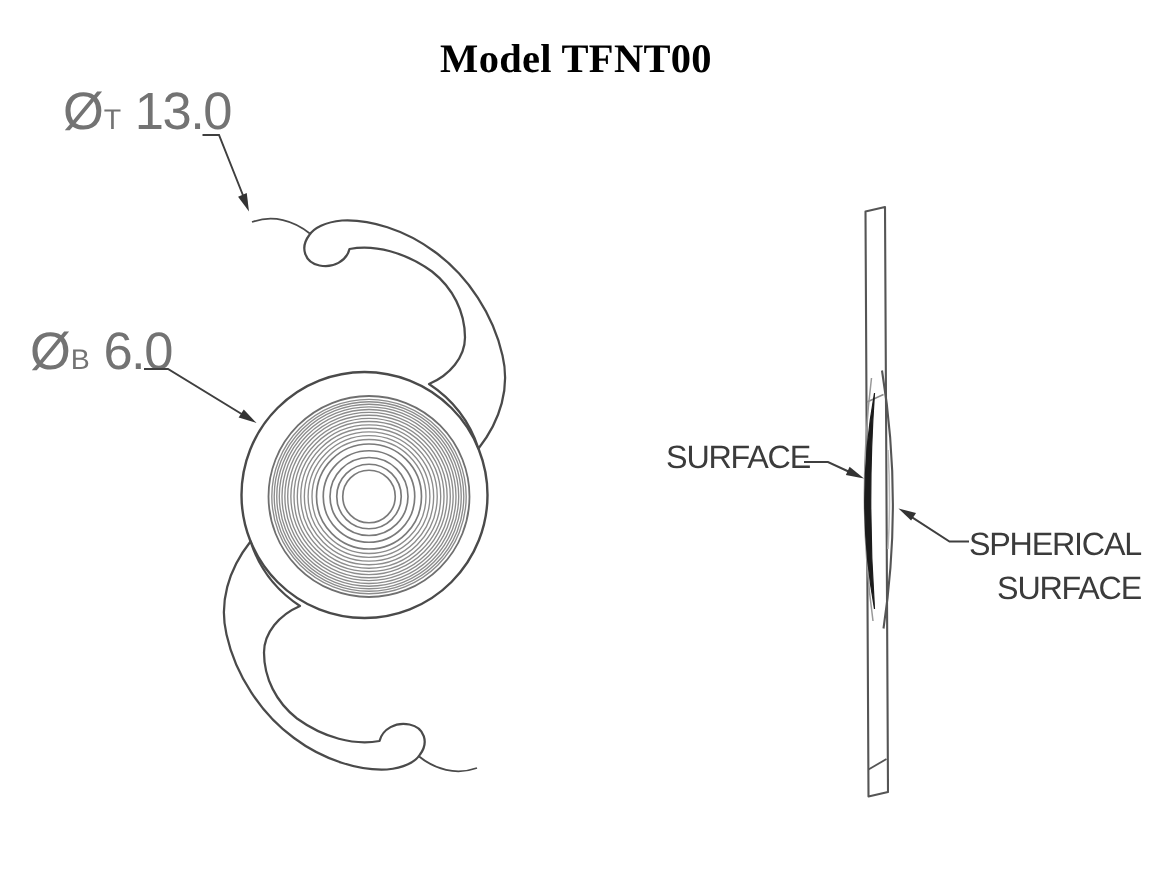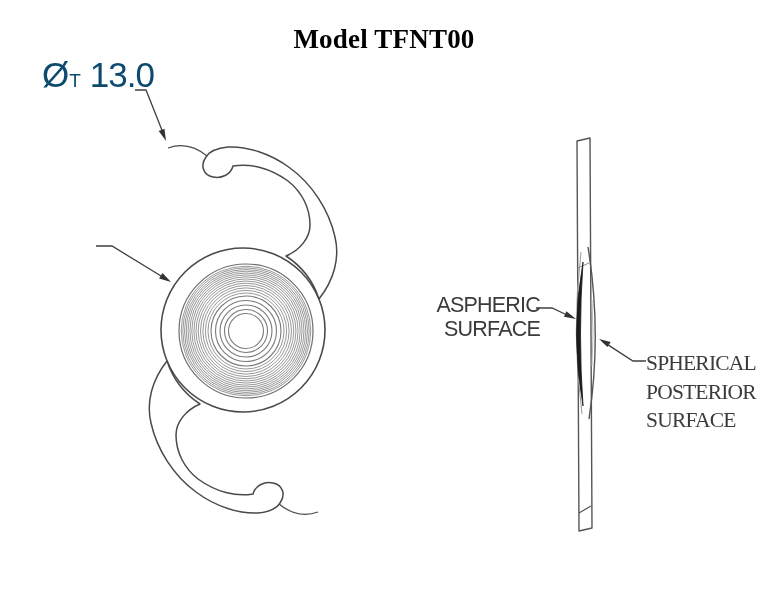--- a/index.html
+++ b/index.html
@@ -2,50 +2,51 @@
 <html><head>
 <meta charset="utf-8">
 <style>
   html,body{margin:0;padding:0;background:#ffffff;}
   .canvas{position:relative;width:768px;height:533px;background:#ffffff;overflow:hidden;
           font-family:"Liberation Sans",sans-serif;}
   .title{position:absolute;left:0;right:0;top:24px;margin:0;text-align:center;
          font-family:"Liberation Serif",serif;font-weight:bold;font-size:27px;color:#000000;
          letter-spacing:0.2px;}
   .art{position:absolute;left:0;top:0;width:768px;height:593px;}
-  .dim-label{position:absolute;color:#0c4a6e;font-size:35px;line-height:1;letter-spacing:-1px;
+  .dim-label{position:absolute;color:#737373;font-size:35px;line-height:1;letter-spacing:-1px;
              white-space:nowrap;font-weight:500;}
   .dim-label .sub{font-size:19px;letter-spacing:0;margin-left:1px;}
   .dim-label .val{margin-left:9px;}
   .surf-label{position:absolute;color:#3b3b3b;font-size:21.5px;letter-spacing:-0.8px;
               font-weight:500;white-space:nowrap;}
   .surf-label span{display:block;}
   .anterior{left:380px;width:160px;top:293px;text-align:right;line-height:24px;}
-  .posterior{left:646px;top:349px;text-align:left;line-height:28.5px;font-family:Liberation Serif, serif;}
+  .posterior{left:646px;top:349px;text-align:right;line-height:28.5px;}
 </style>
 </head>
 <body>
 
 <div class="canvas">
 
   <h1 class="title">Model TFNT00</h1>
 
   <div class="dim-label" style="left:42px;top:57px">
     <span>Ø</span><span class="sub">T</span><span class="val">13.0</span>
   </div>
 
+  <div class="dim-label" style="left:20px;top:217px">
+    <span>Ø</span><span class="sub">B</span><span class="val">6.0</span>
+  </div>
 
   <div class="surf-label anterior">
-    <span>ASPHERIC</span>
     <span>SURFACE</span>
   </div>
 
   <div class="surf-label posterior">
     <span>SPHERICAL</span>
-    <span>POSTERIOR</span>
     <span>SURFACE</span>
   </div>
 
   <svg class="art" viewBox="0 0 768 593">
 
     <g>
 
       <circle cx="243" cy="330" r="82" fill="#ffffff" stroke="#4a4a4a" stroke-width="1.6"></circle>
 
       <g id="rings">

